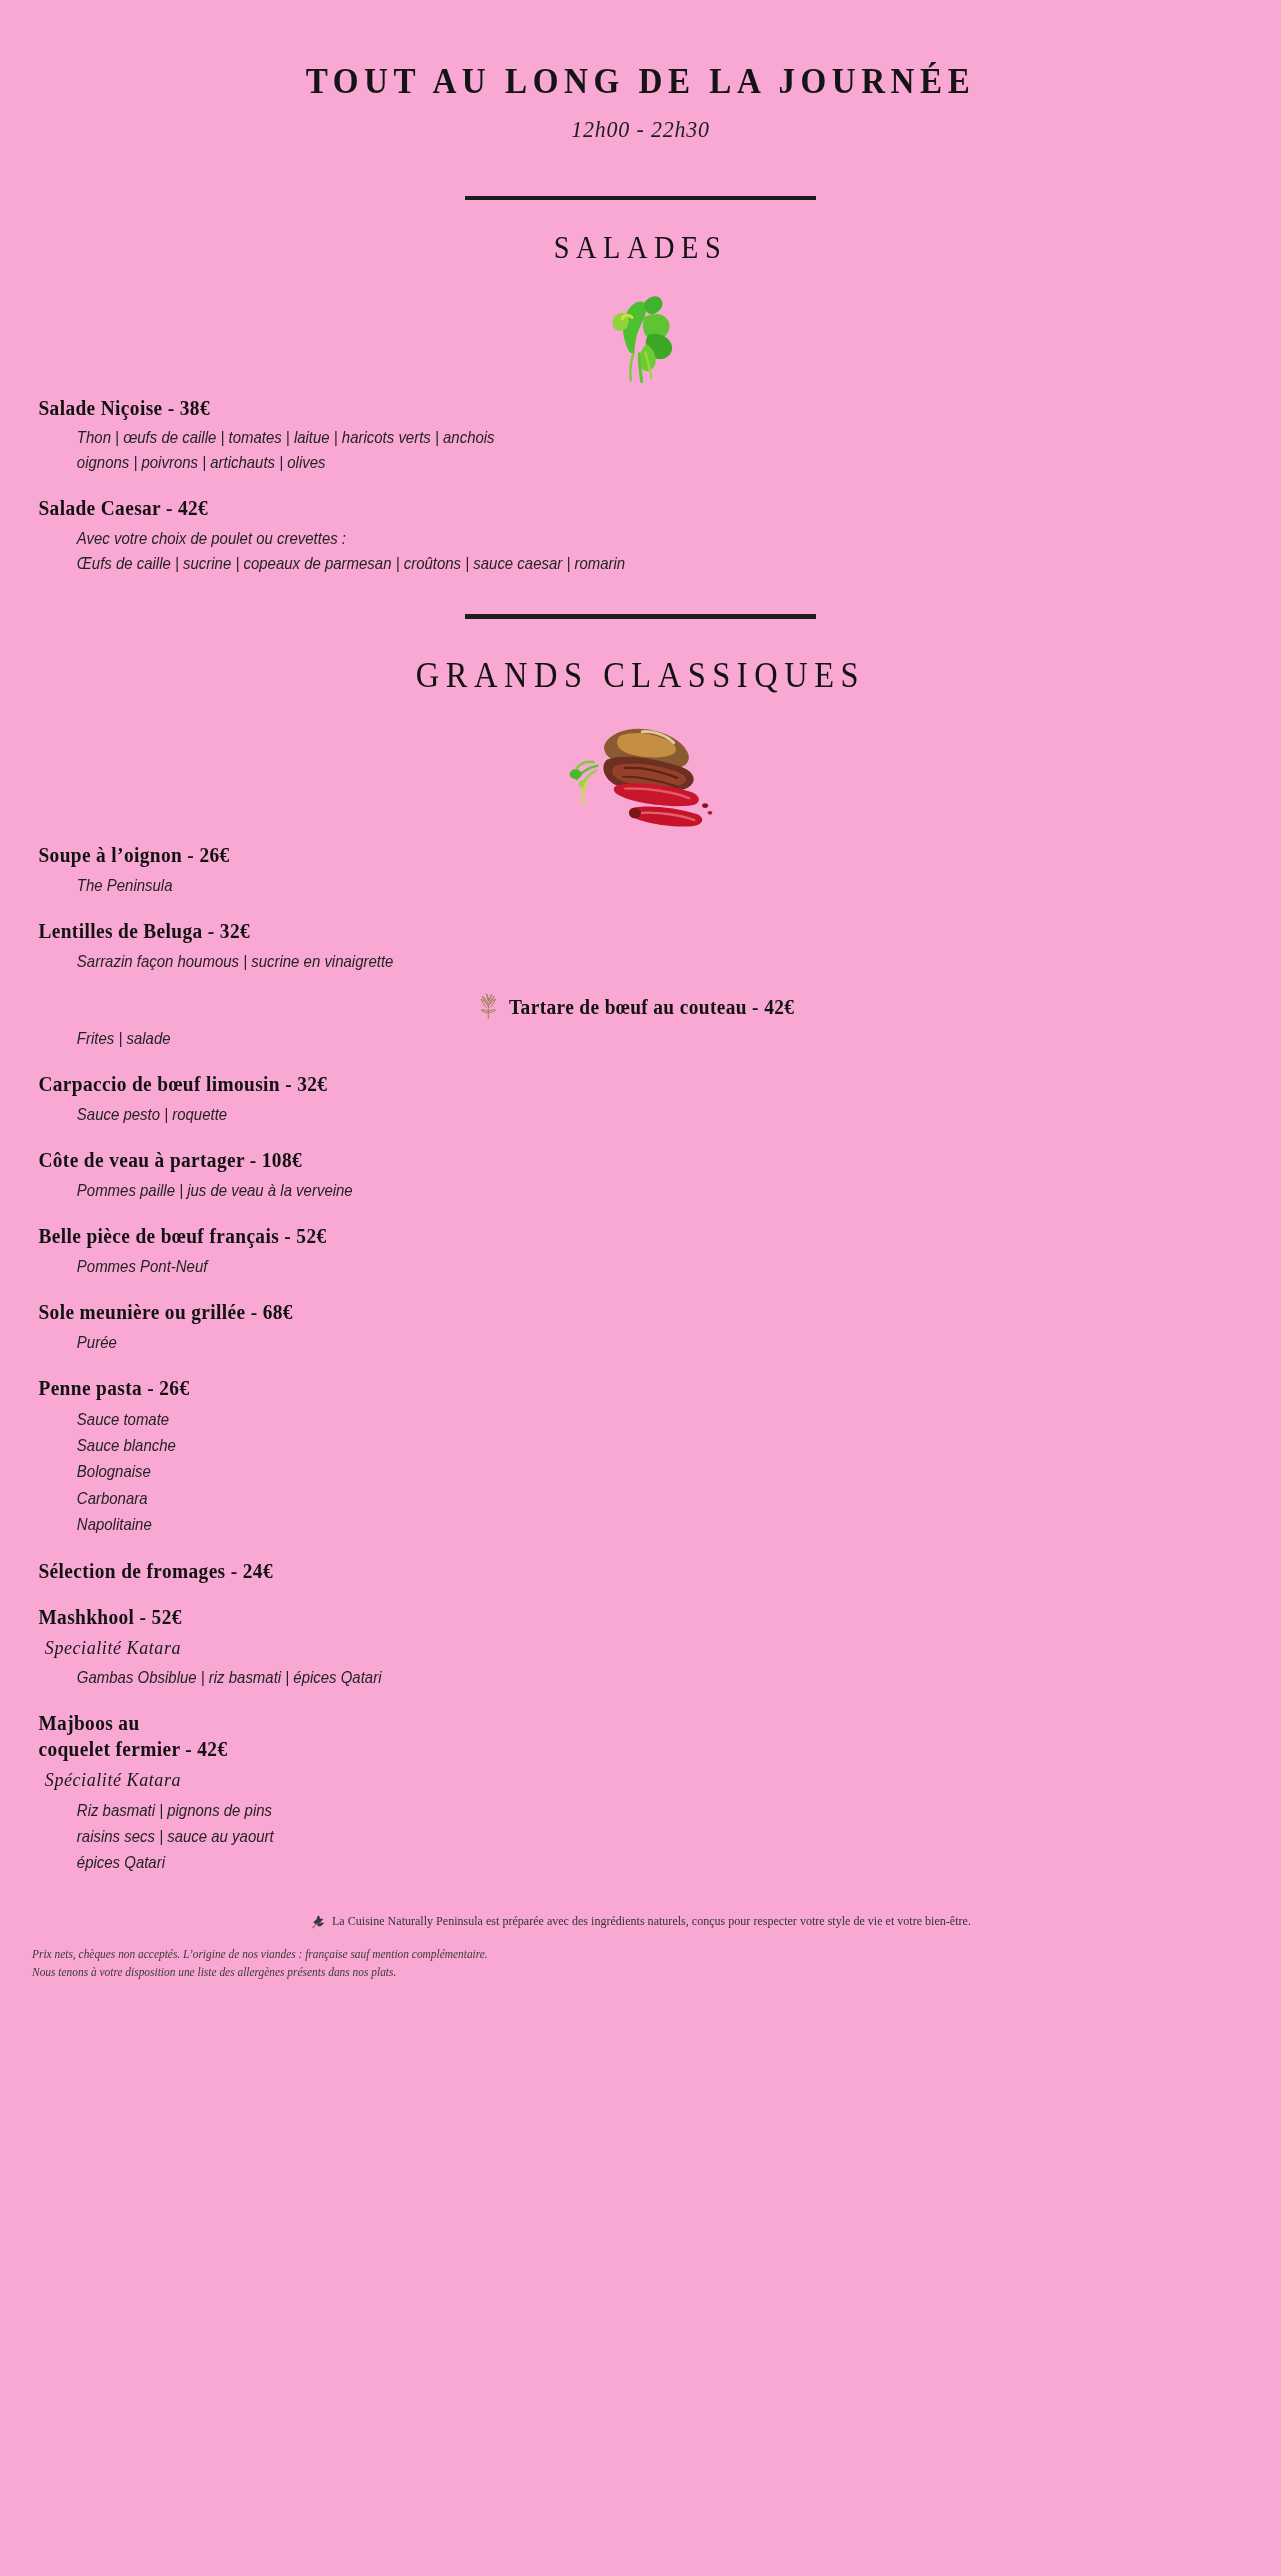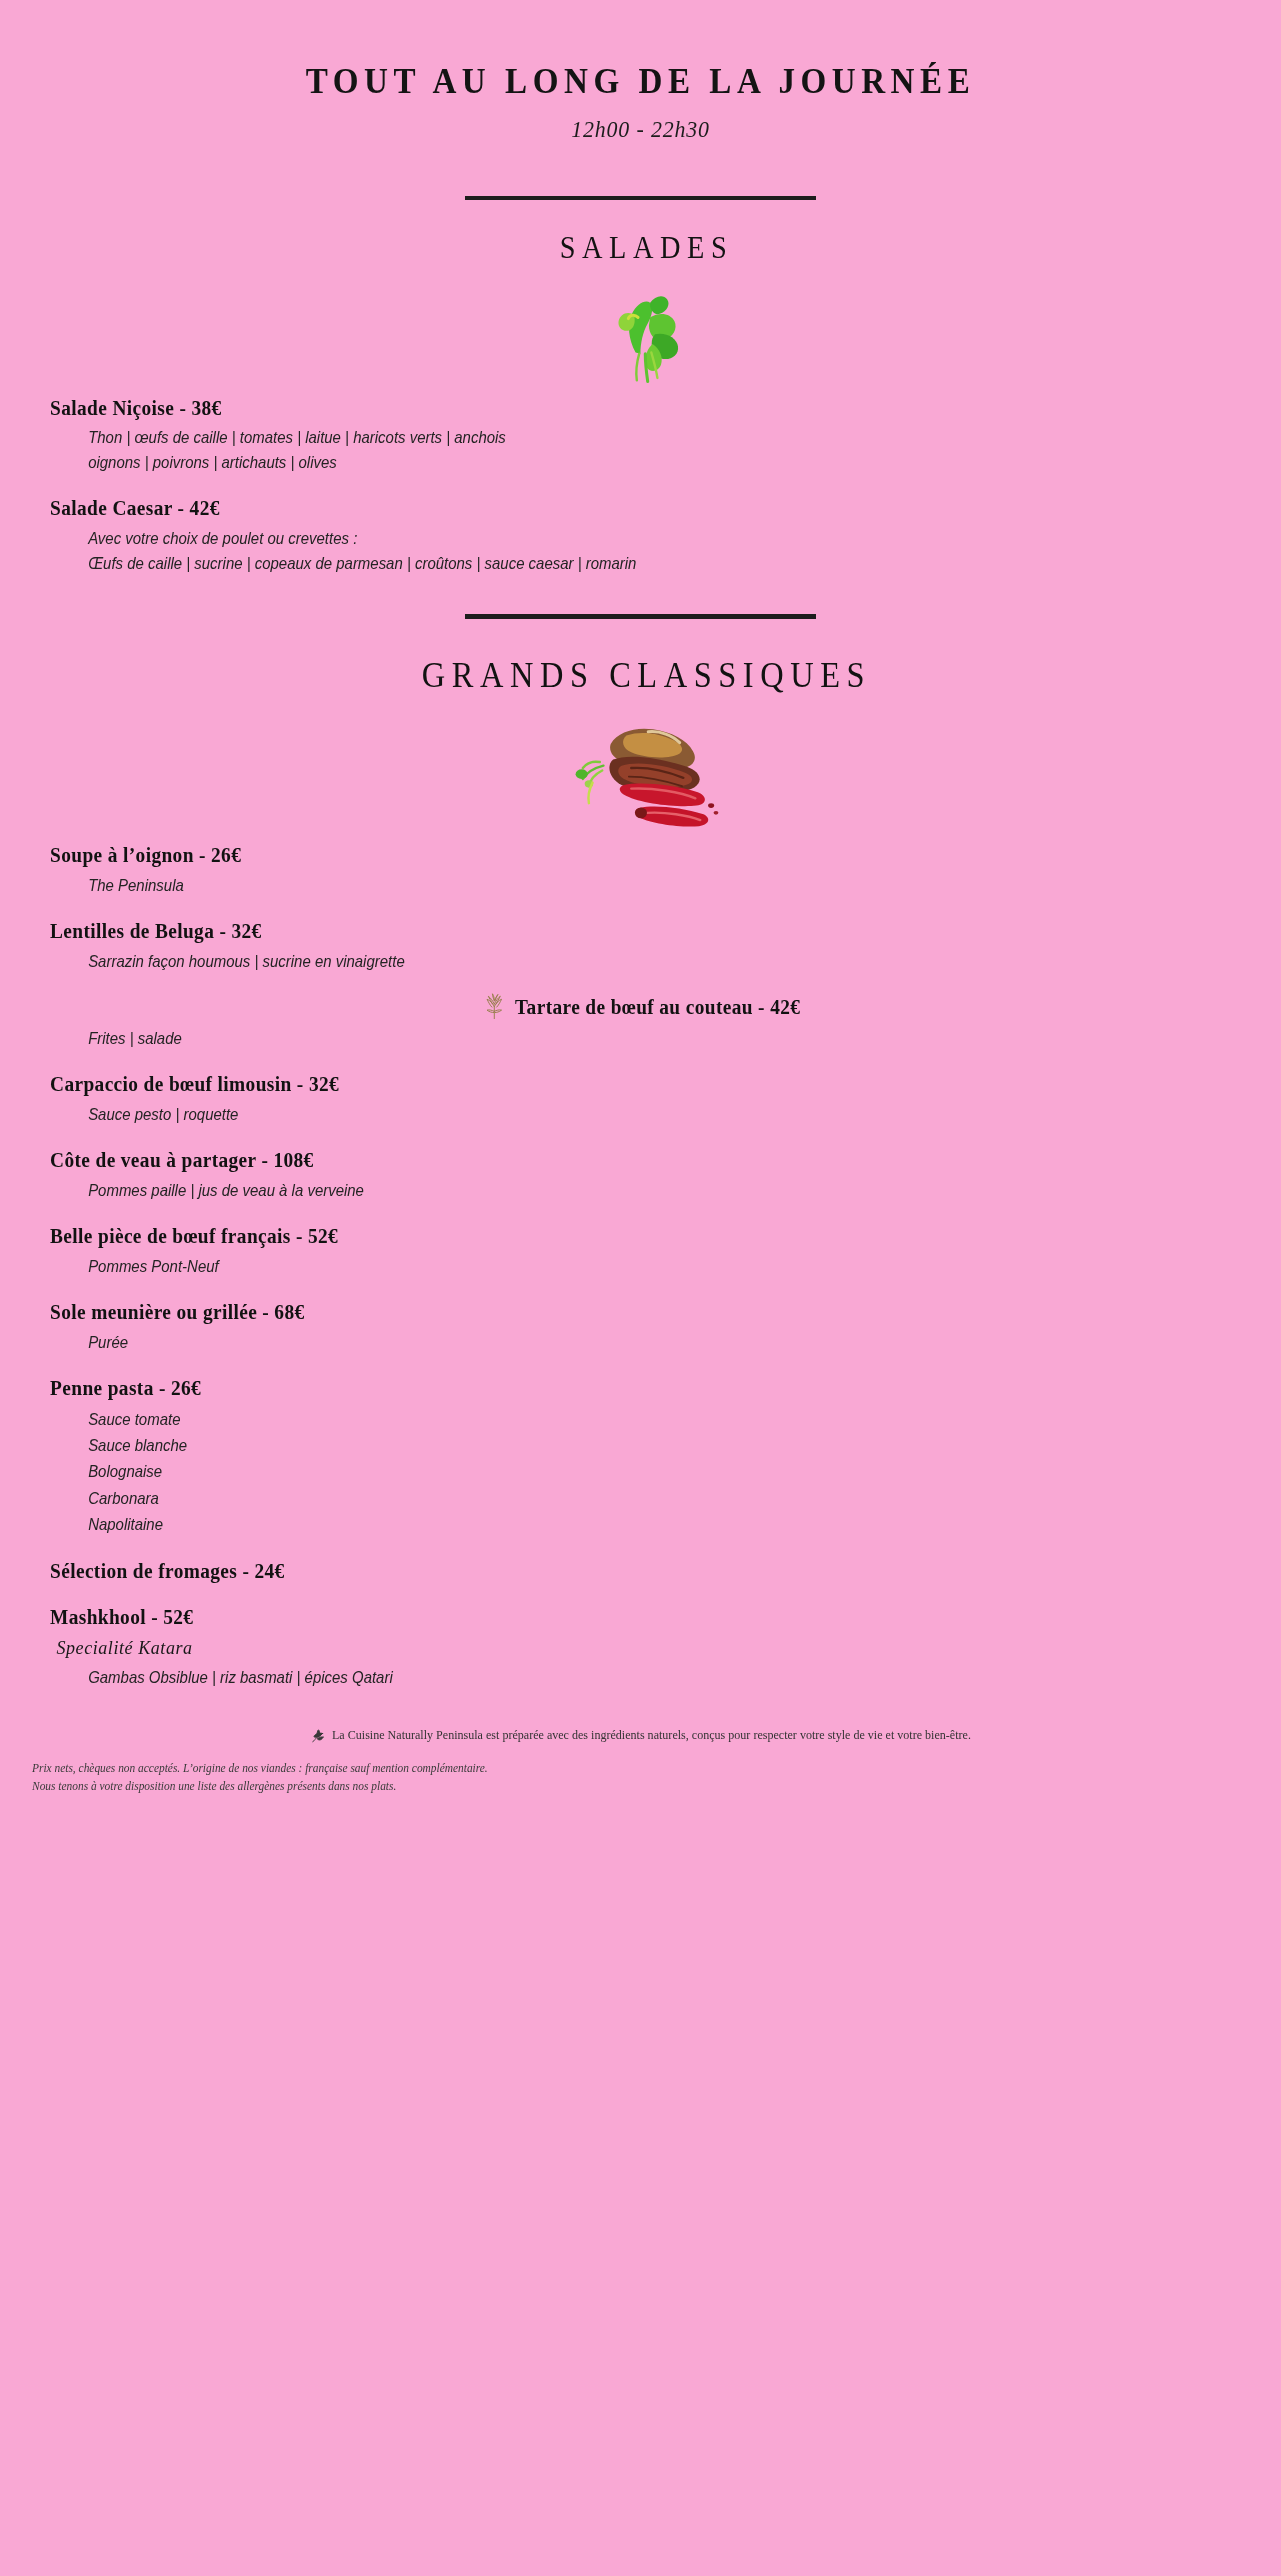--- a/index.html
+++ b/index.html
@@ -53,21 +53,21 @@
   .divider {
     width: 351px;
     height: 4.2px;
     background: #1d1d1d;
     margin: 0 auto;
   }
   .divider-1 { margin-top: 53px; }
   .divider-2 { margin-top: 0; }
 
   
-  .section { width: 100%; padding-left: 12px; }
+  .section { width: 100%; }
 
   .section-title {
     text-align: center;
     font-family: "Liberation Serif", serif;
     font-weight: 400;
     font-size: 31.5px;
     letter-spacing: 7.3px;
     color: #121212;
     transform: scaleX(0.9);
   }
@@ -357,20 +357,30 @@
       </div>
 
       <div class="item">
         <span class="item-name">Mashkhool - 52€</span>
         <div class="item-special">Specialité Katara</div>
         <div class="item-sub">
           <div>Gambas Obsiblue | riz basmati | épices Qatari</div>
         </div>
       </div>
 
+      <div class="item">
+        <span class="item-name">Majboos au</span>
+        <span class="item-name">coquelet fermier - 42€</span>
+        <div class="item-special">Spécialité Katara</div>
+        <div class="item-sub-list">
+          <div>Riz basmati | pignons de pins</div>
+          <div>raisins secs | sauce au yaourt</div>
+          <div>épices Qatari</div>
+        </div>
+      </div>
 
     </div>
   </div>
 
   <div class="footer">
     <div class="footer-natural">
       <span class="footer-leaf">
         <svg width="15.8" height="15.8" viewBox="0 0 26 26" aria-hidden="true">
           <g fill="none" stroke="#3a3a3a" stroke-width="1.5" stroke-linecap="round" stroke-linejoin="round">
             <path d="M4 23 C8 18 14 13 21 9"></path>

